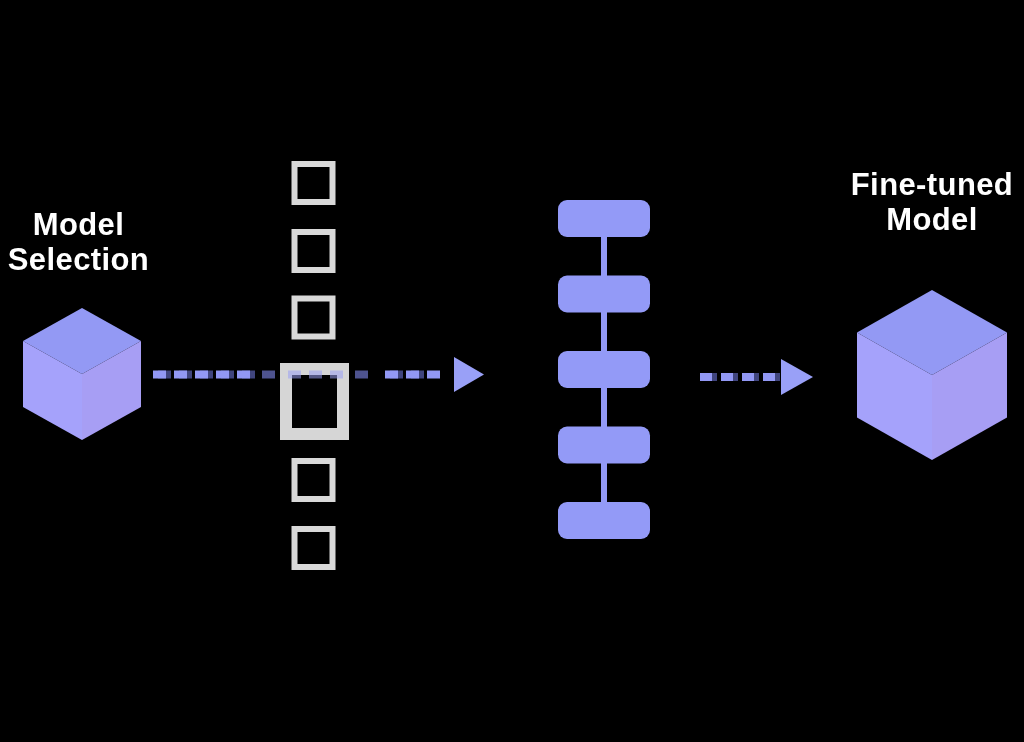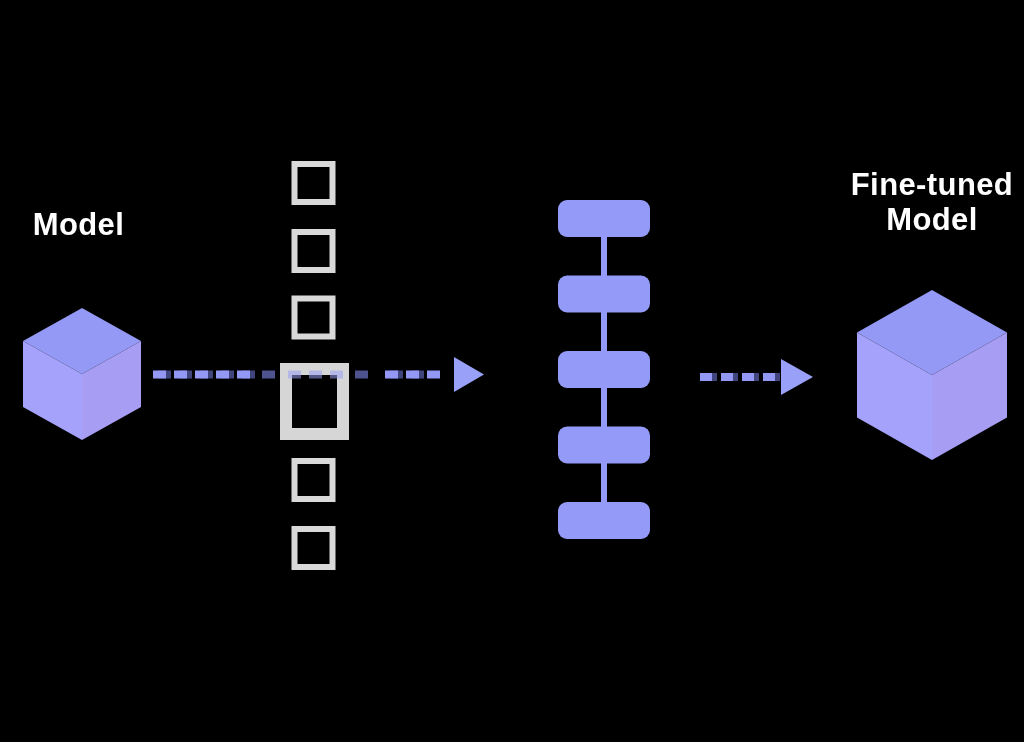--- a/index.html
+++ b/index.html
@@ -110,20 +110,21 @@
 
     <g>
       <polygon points="932,290 1007,332.5 932,375 857,332.5" fill="#9399f4"></polygon>
       <polygon points="857,332.5 932,375 932,460 857,417.5" fill="#a5a2fb"></polygon>
       <polygon points="1007,332.5 932,375 932,460 1007,417.5" fill="#a79ef4"></polygon>
     </g>
   </svg>
 
   <div id="label-left" class="label">
     <div>Model</div>
+    <div>Selection</div>
   </div>
 
   <div id="label-right" class="label">
     <div>Fine-tuned</div>
     <div>Model</div>
   </div>
 
 </div>
 
 </body></html>

